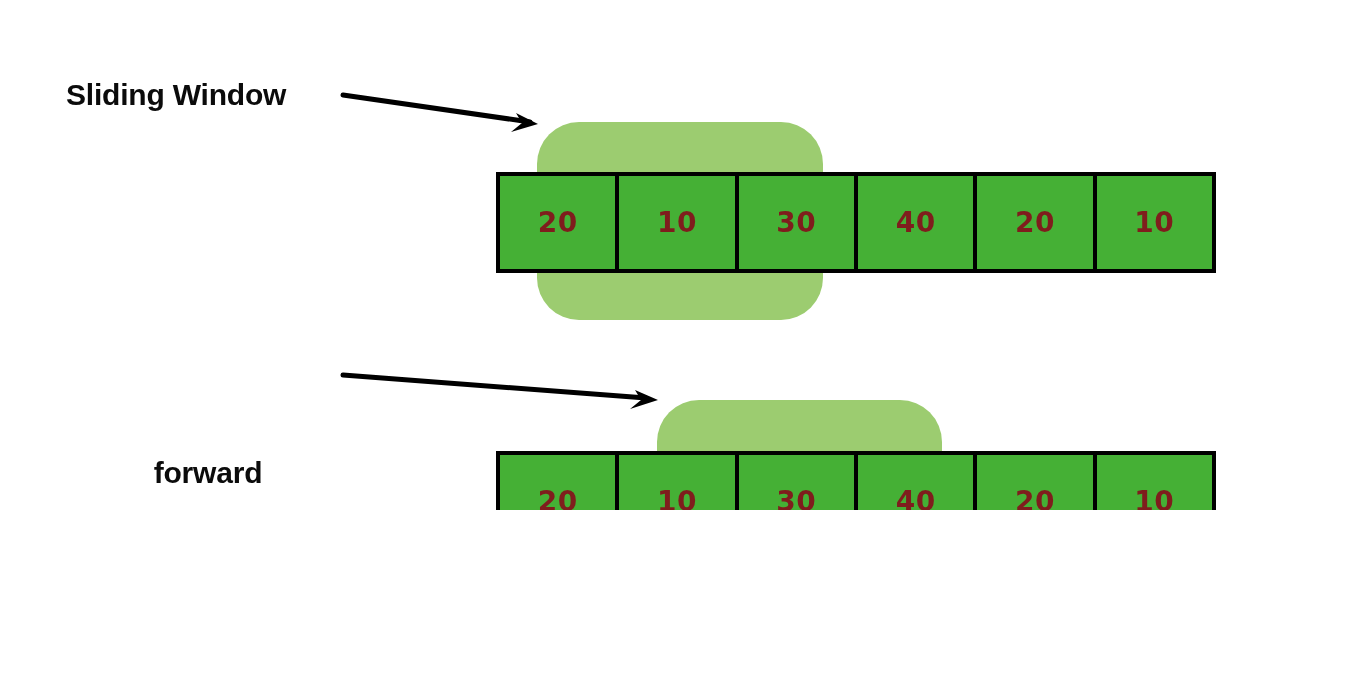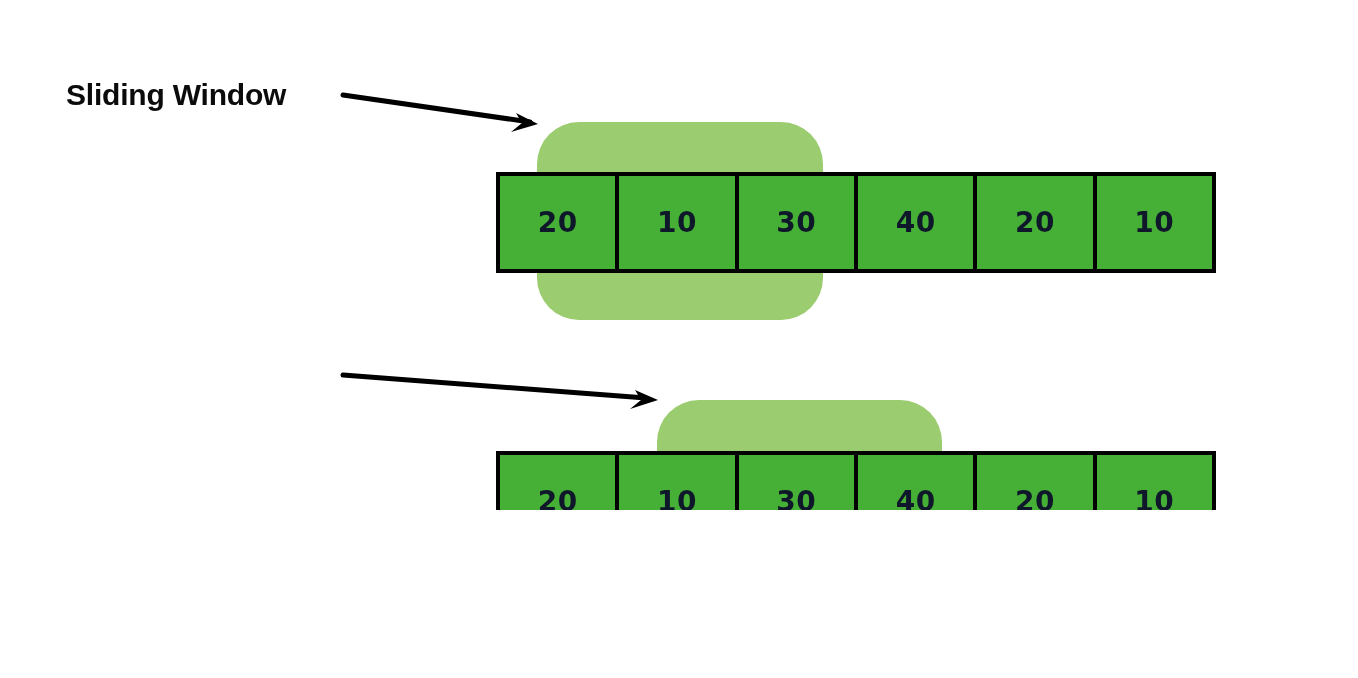--- a/index.html
+++ b/index.html
@@ -113,21 +113,21 @@
     border-right: 4px solid #000000;
     box-sizing: border-box;
   }
   .array-cell:last-child {
     border-right: none;
   }
   .cell-value {
     font-family: "DejaVu Sans", sans-serif;
     font-weight: bold;
     font-size: 28px;
-    color: #0f172a;
+    color: #7f1d1d;
     line-height: 1;
     letter-spacing: 0.5px;
   }
 </style>
 </head>
 <body>
 
 <div id="canvas">
 
   <div id="label-sliding-window" class="label">Sliding Window</div>
@@ -154,20 +154,21 @@
     </div>
     <div class="array-cell">
       <span class="cell-value">20</span>
     </div>
     <div class="array-cell">
       <span class="cell-value">10</span>
     </div>
   </div>
 
   <div id="label-slide-forward" class="label">
+    <span class="label-line">forward</span>
   </div>
 
   <svg id="arrow-slide-forward" class="arrow-svg" viewBox="0 0 350 60">
     <line x1="13" y1="15" x2="316" y2="38" stroke="#000000" stroke-width="5" stroke-linecap="round"></line>
     <polygon points="328,40 305,30 311,40 300,49" fill="#000000"></polygon>
   </svg>
 
   <div id="window-highlight-row2" class="window-highlight"></div>
 
   <div id="array-row-2" class="array-row">

